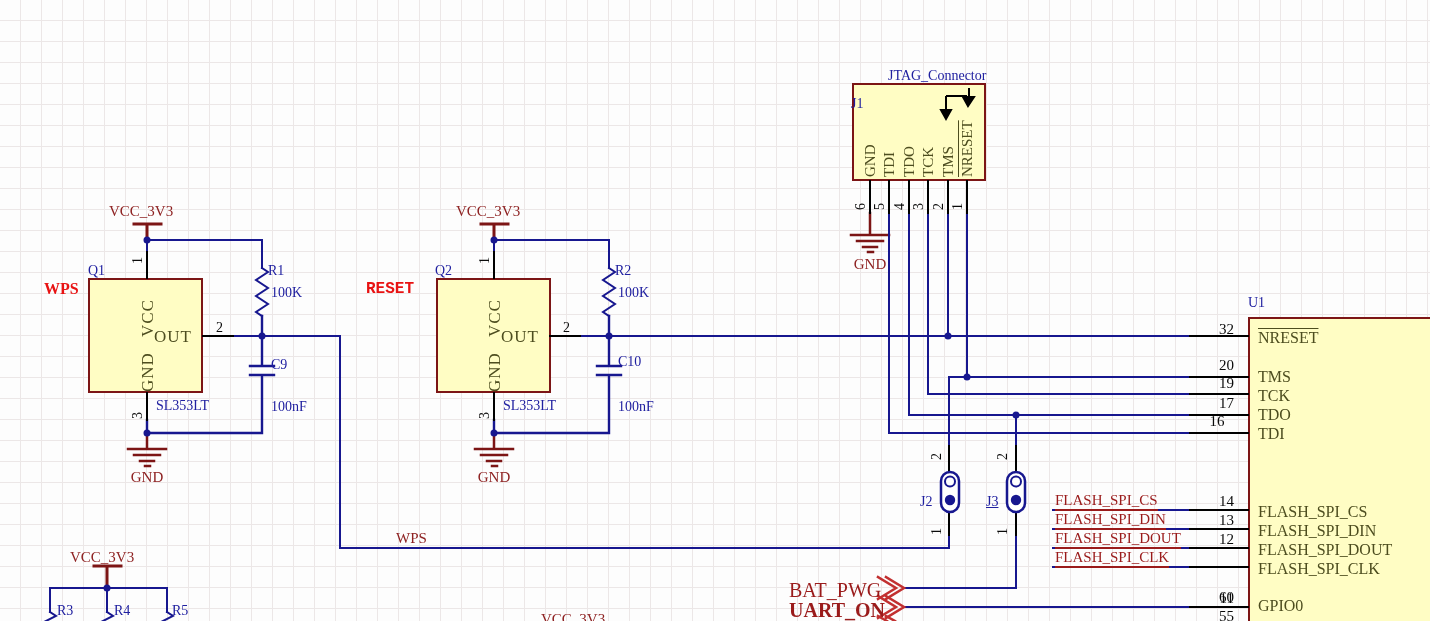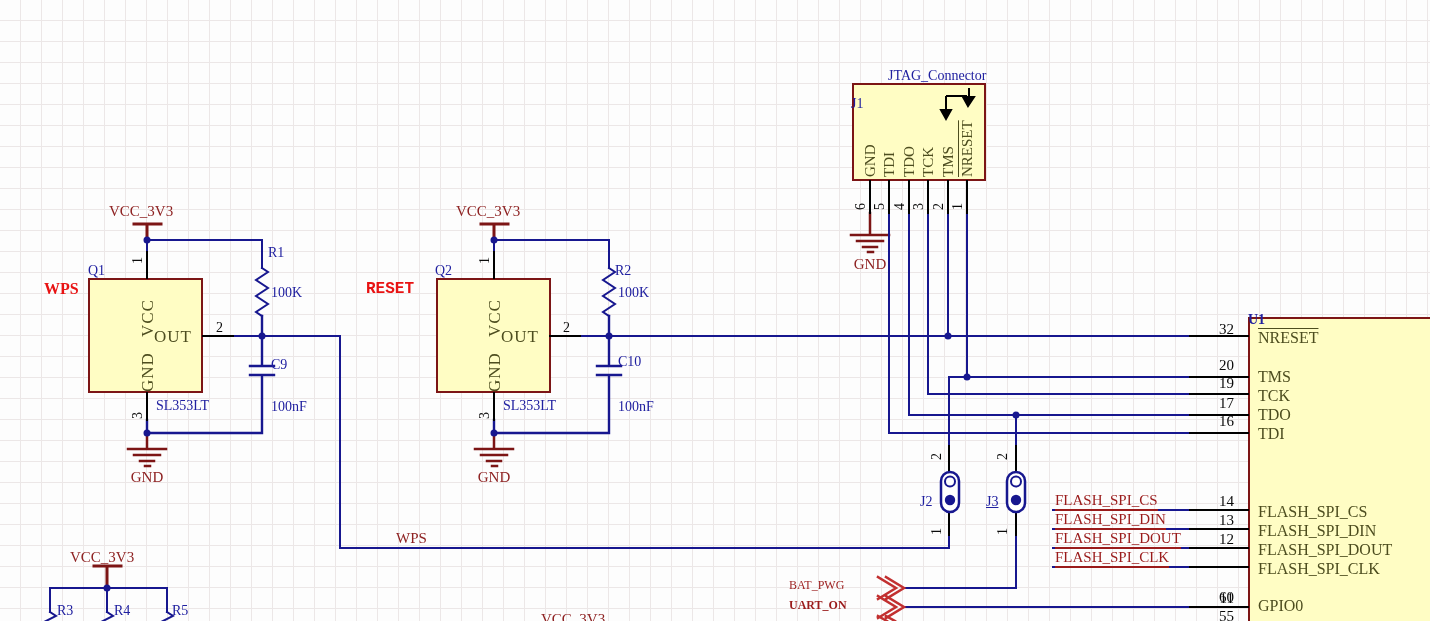--- a/index.html
+++ b/index.html
@@ -16,21 +16,21 @@
   .n{color:#8e2222;font-size:15px;}
   .pn{color:#0a0a0a;font-size:14px;}
   .nm{color:#4d4d1f;font-size:16px;}
   .inm{color:#4d4d1f;font-size:17px;letter-spacing:1px;}
   .fn{color:#e81212;font-weight:bold;font-size:16px;}
   .rot{transform:rotate(-90deg);transform-origin:0 0;}
   .ov{text-decoration:overline;}
   .ctr{width:44px;text-align:center;}
   .unum{width:34px;text-align:right;font-size:15px;}
   .flash{color:#9a1b1b;font-size:15px;height:17px;line-height:16px;border-bottom:2px solid #9a1b1b;}
-  .port{color:#9a1b1b;font-size:12px;}
+  .port{color:#9a1b1b;font-size:20px;}
 </style>
 </head>
 <body>
 
 <div id="canvas">
 
   <div class="box" style="left:88px;top:278px;width:115px;height:115px;"></div>
   <div class="box" style="left:436px;top:278px;width:115px;height:115px;"></div>
   <div class="box" style="left:852px;top:83px;width:134px;height:98px;"></div>
   <div class="box" style="left:1248px;top:317px;width:184px;height:306px;"></div>
@@ -125,21 +125,21 @@
   <div class="lbl n" style="left:109px;top:203px;">VCC_3V3</div>
   <div class="lbl d" style="left:88px;top:263px;">Q1</div>
   <div class="lbl d" style="left:156px;top:398px;">SL353LT</div>
   <div class="lbl n ctr" style="left:125px;top:469px;">GND</div>
   <div class="lbl pn rot" style="left:130px;top:264px;">1</div>
   <div class="lbl pn" style="left:216px;top:320px;">2</div>
   <div class="lbl pn rot" style="left:130px;top:419px;">3</div>
   <div class="lbl inm rot" style="left:139px;top:337px;">VCC</div>
   <div class="lbl inm rot" style="left:139px;top:392px;">GND</div>
   <div class="lbl inm" style="left:154px;top:328px;">OUT</div>
-  <div class="lbl d" style="left:268px;top:245px;">R1</div>
+  <div class="lbl d" style="left:268px;top:263px;">R1</div>
   <div class="lbl d" style="left:271px;top:285px;">100K</div>
   <div class="lbl d" style="left:271px;top:357px;">C9</div>
   <div class="lbl d" style="left:271px;top:399px;">100nF</div>
 
   <div class="lbl fn" style="left:366px;top:281px;font-family:Liberation Mono, monospace;">RESET</div>
   <div class="lbl n" style="left:456px;top:203px;">VCC_3V3</div>
   <div class="lbl d" style="left:435px;top:263px;">Q2</div>
   <div class="lbl d" style="left:503px;top:398px;">SL353LT</div>
   <div class="lbl n ctr" style="left:472px;top:469px;">GND</div>
   <div class="lbl pn rot" style="left:477px;top:264px;">1</div>
@@ -169,26 +169,26 @@
   <div class="lbl pn rot" style="left:931px;top:210px;">2</div>
   <div class="lbl pn rot" style="left:950px;top:210px;">1</div>
 
   <div class="lbl d" style="left:920px;top:494px;">J2</div>
   <div class="lbl pn rot" style="left:929px;top:460px;">2</div>
   <div class="lbl pn rot" style="left:929px;top:535px;">1</div>
   <div class="lbl d" style="left:986px;top:494px;text-decoration:underline;">J3</div>
   <div class="lbl pn rot" style="left:995px;top:460px;">2</div>
   <div class="lbl pn rot" style="left:995px;top:535px;">1</div>
 
-  <div class="lbl d" style="left:1248px;top:312px;font-weight:bold;">U1</div>
+  <div class="lbl d" style="left:1248px;top:295px;">U1</div>
   <div class="lbl pn unum" style="left:1200px;top:321px;">32</div>
   <div class="lbl pn unum" style="left:1200px;top:357px;">20</div>
   <div class="lbl pn unum" style="left:1200px;top:375px;">19</div>
   <div class="lbl pn unum" style="left:1200px;top:395px;">17</div>
-  <div class="lbl pn unum" style="left:1200px;top:413px;">16</div>
+  <div class="lbl pn unum" style="left:1200px;top:413px;text-align:center;">16</div>
   <div class="lbl pn unum" style="left:1200px;top:493px;">14</div>
   <div class="lbl pn unum" style="left:1200px;top:512px;">13</div>
   <div class="lbl pn unum" style="left:1200px;top:531px;">12</div>
   <div class="lbl pn unum" style="left:1200px;top:550px;margin-top:40px;">11</div>
   <div class="lbl pn unum" style="left:1200px;top:589px;">60</div>
   <div class="lbl pn unum" style="left:1200px;top:608px;">55</div>
   <div class="lbl nm ov" style="left:1258px;top:329px;">NRESET</div>
   <div class="lbl nm" style="left:1258px;top:368px;">TMS</div>
   <div class="lbl nm" style="left:1258px;top:387px;">TCK</div>
   <div class="lbl nm" style="left:1258px;top:406px;">TDO</div>

